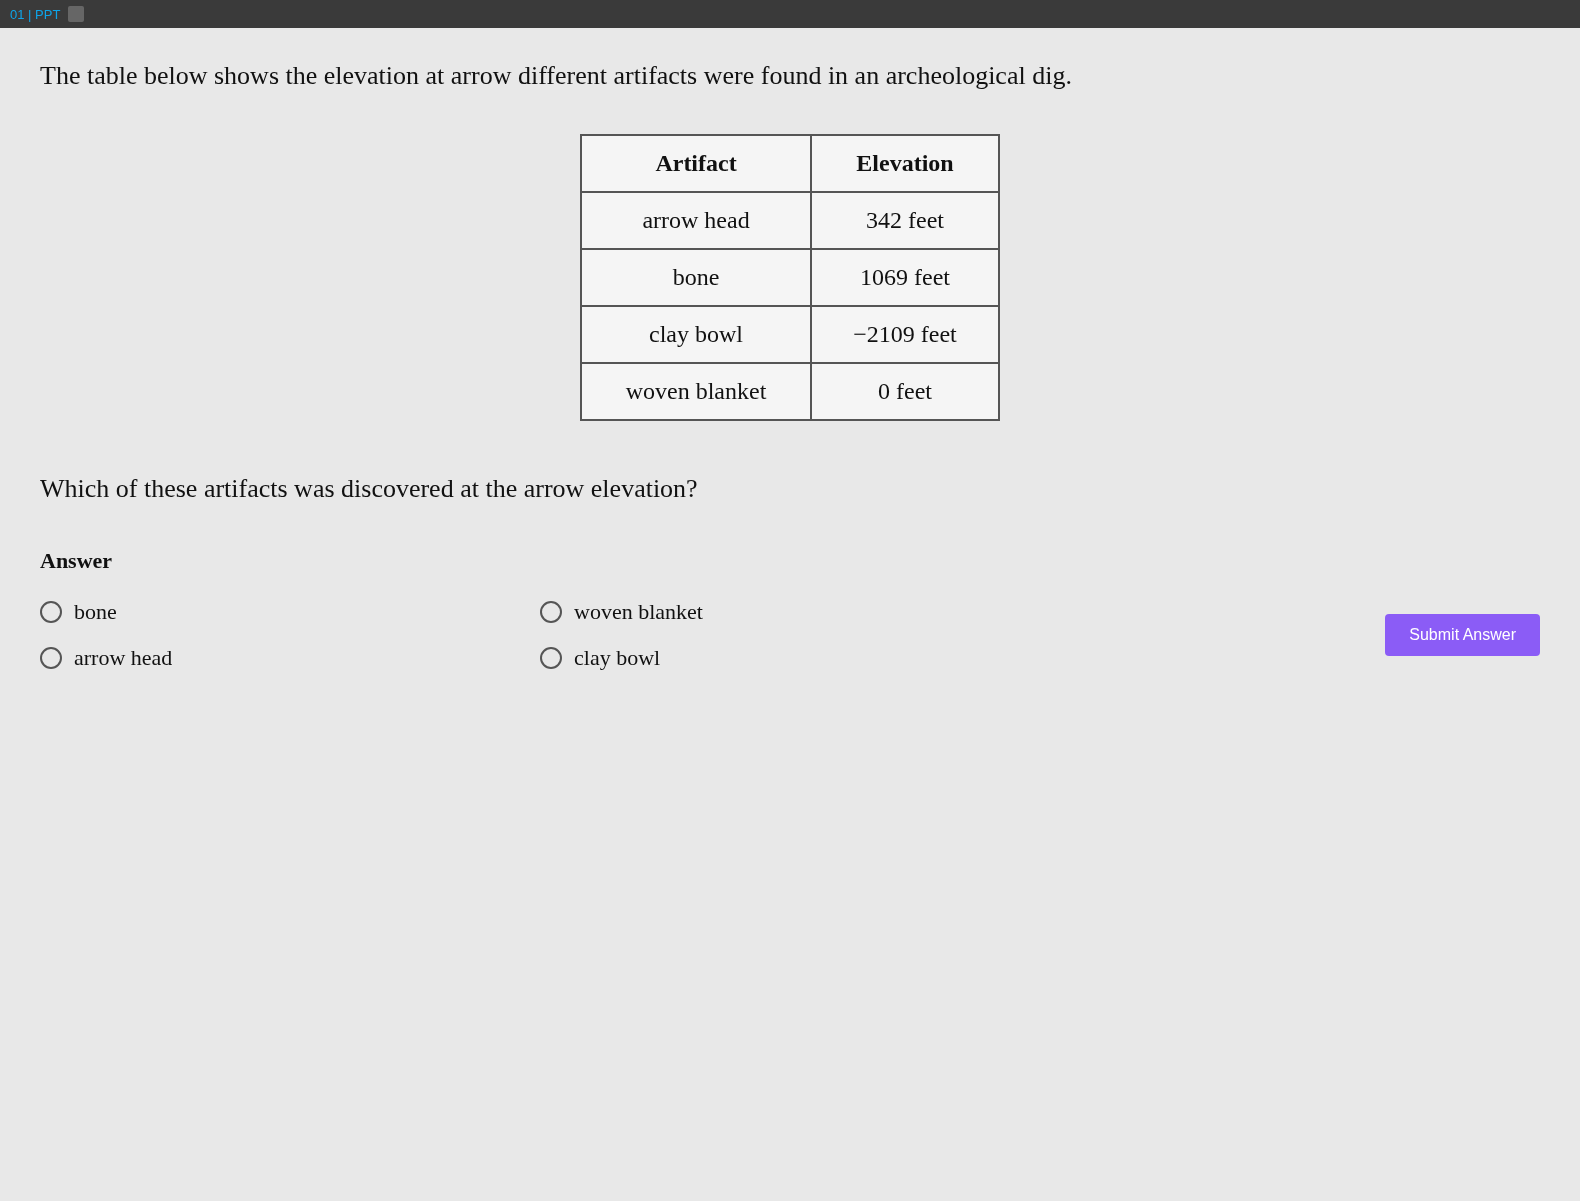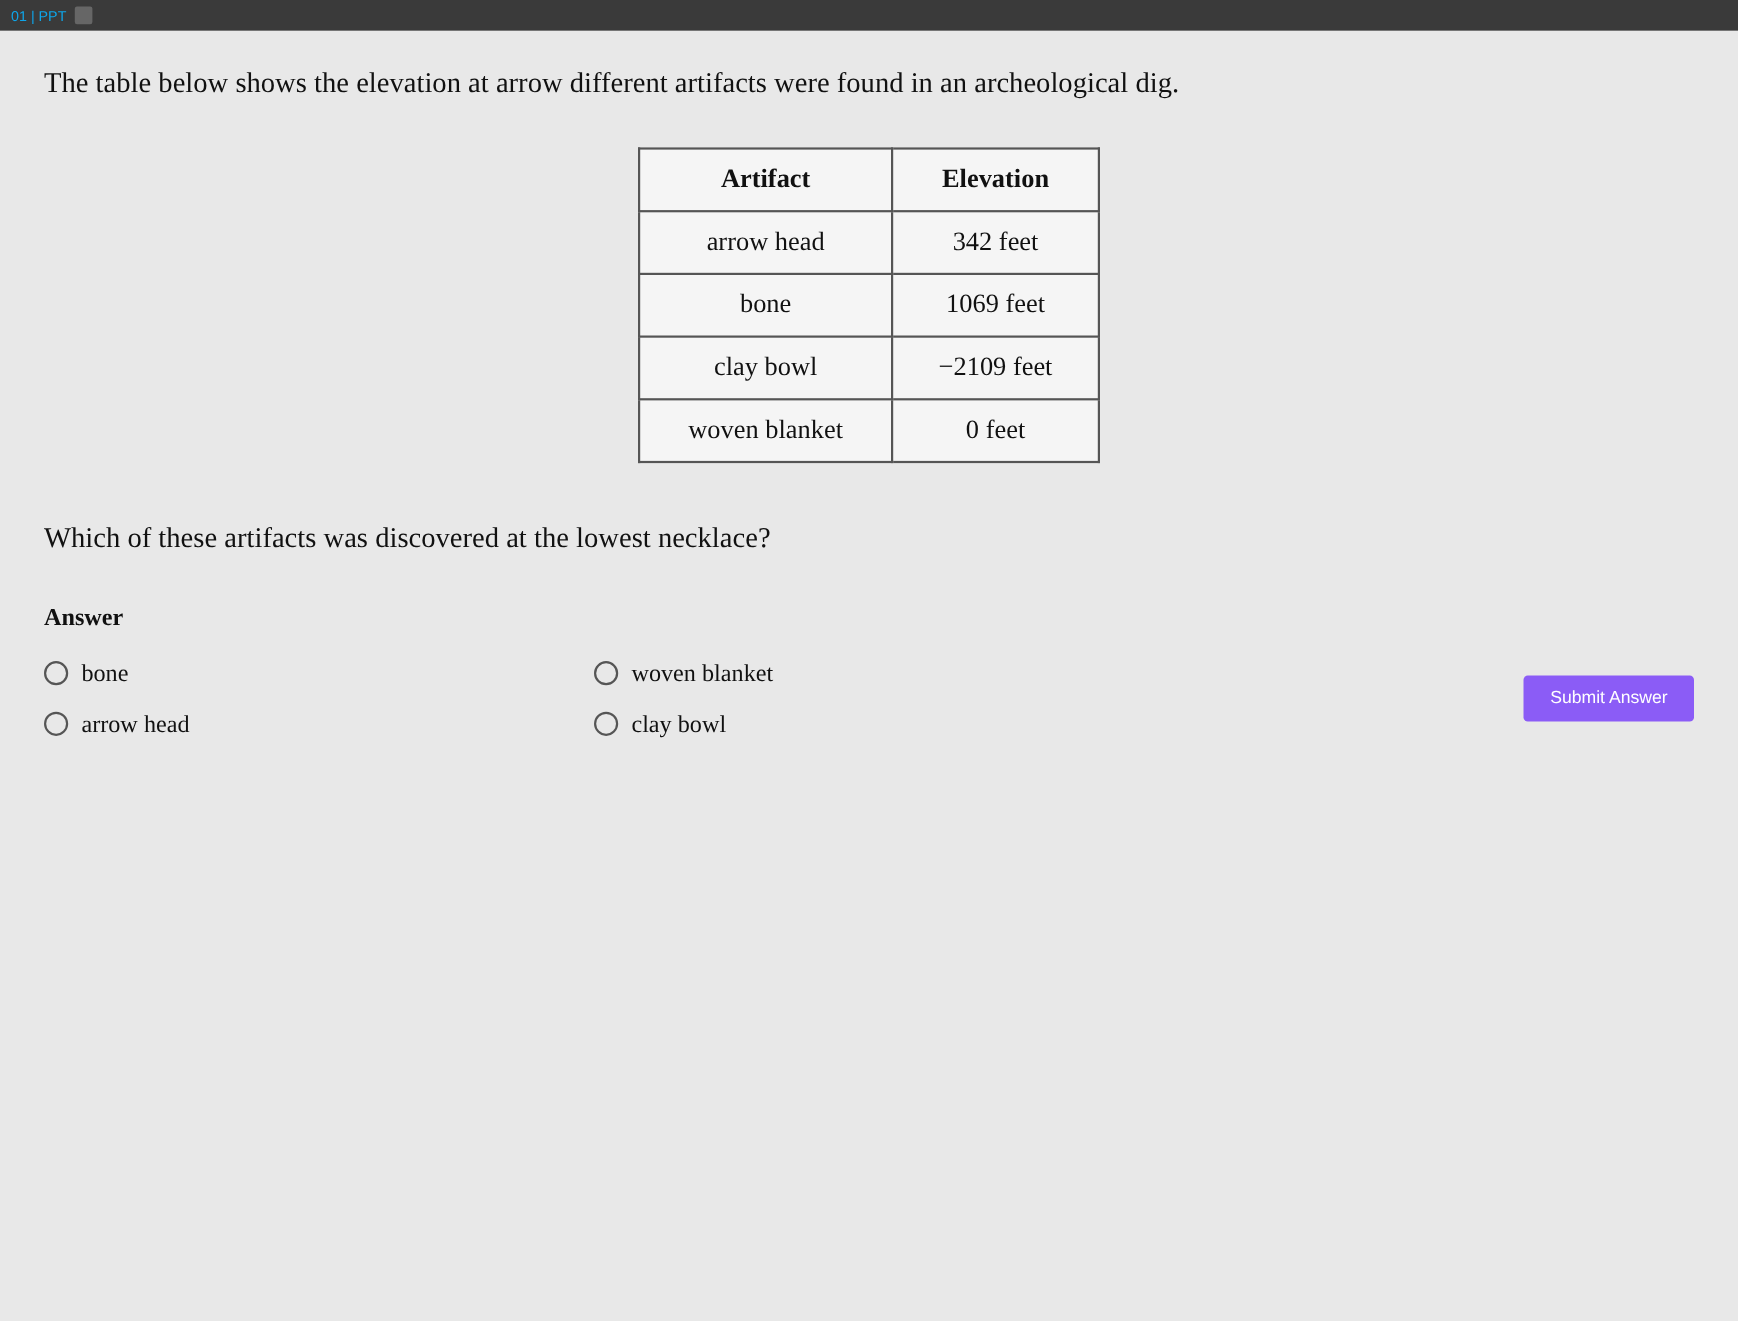--- a/index.html
+++ b/index.html
@@ -183,21 +183,21 @@
             <td>−2109 feet</td>
           </tr>
           <tr>
             <td>woven blanket</td>
             <td>0 feet</td>
           </tr>
         </tbody>
     </table>
   </div>
 
-  <p class="sub-question">Which of these artifacts was discovered at the lowest necklace?</p>
+  <p class="sub-question">Which of these artifacts was discovered at the arrow elevation?</p>
 
   <div class="answer-section">
     <div class="answer-label">Answer</div>
 
     <div class="answer-options">
 
       <div class="answer-option">
         <span class="radio-circle"></span>
         <span>bone</span>
       </div>

